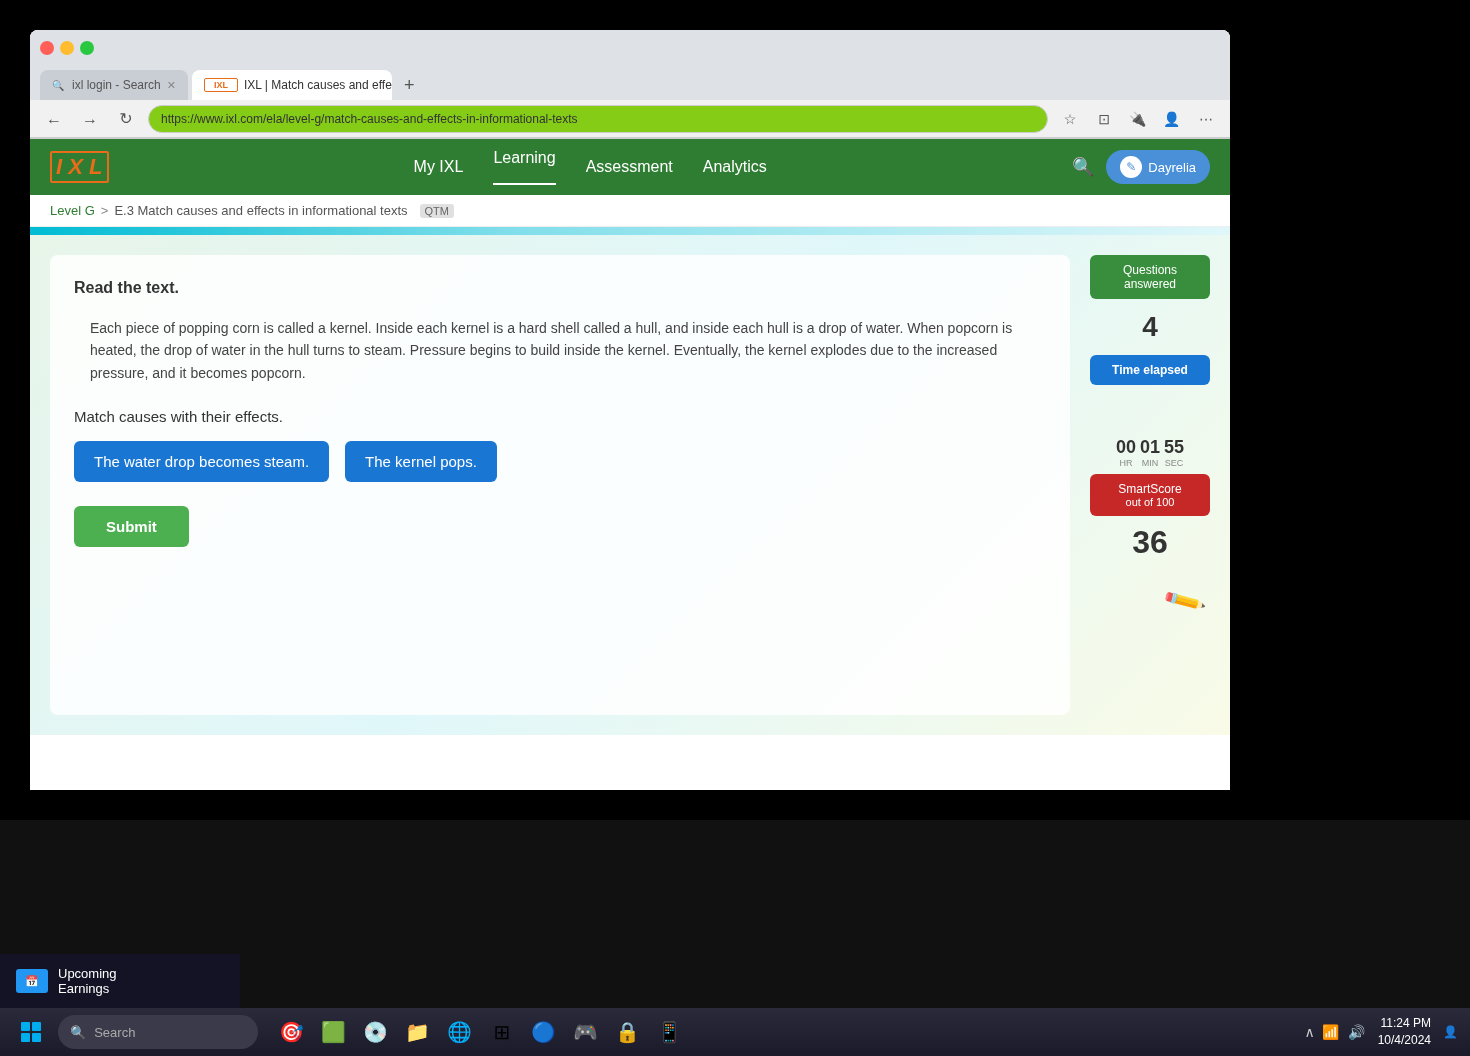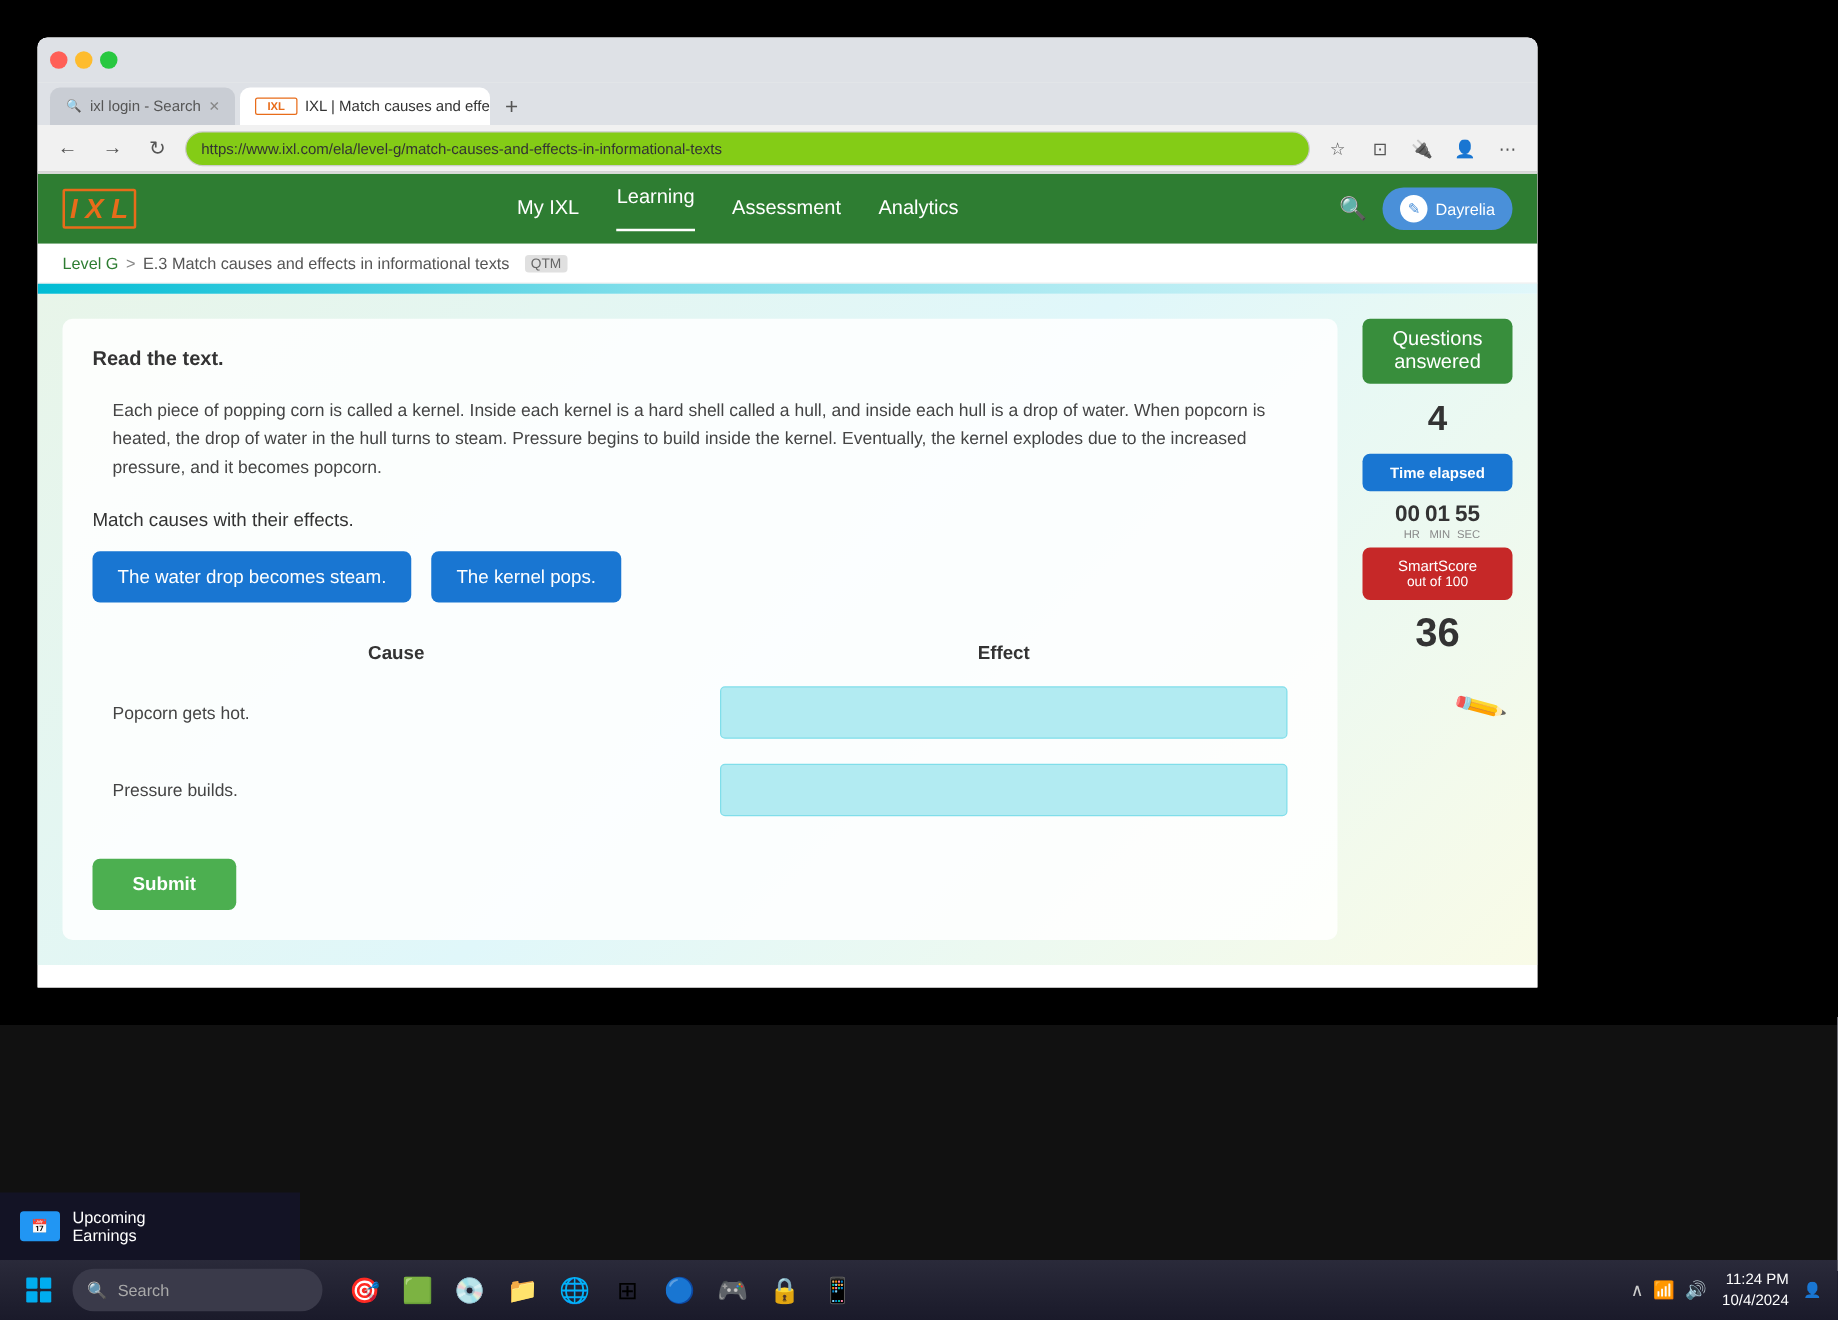--- a/index.html
+++ b/index.html
@@ -391,21 +391,21 @@
     }
 
     
     .stat-card {
       background: #388e3c;
       color: #fff;
       border-radius: 6px;
       padding: 8px 18px;
       text-align: center;
       margin-bottom: 12px;
-      font-size: 16px;
+      font-size: 12px;
     }
 
     .stat-number {
       font-size: 28px;
       font-weight: bold;
       color: #333;
       text-align: center;
       margin-bottom: 12px;
     }
 
@@ -422,21 +422,22 @@
 
     .time-display {
       display: flex;
       gap: 4px;
       align-items: flex-end;
       justify-content: center;
       margin: 6px 0;
     }
 
     .time-unit {
-      text-align: right;
+      text-align: center;
+      margin-top: 44px;
     }
 
     .time-num {
       font-size: 18px;
       font-weight: bold;
       color: #333;
     }
 
     .time-label {
       font-size: 9px;
@@ -688,42 +689,20 @@
 
           <div class="match-instruction">Match causes with their effects.</div>
 
           
           <div class="answer-choices">
             <button class="answer-chip">The water drop becomes steam.</button>
             <button class="answer-chip">The kernel pops.</button>
           </div>
 
           
-          <table class="match-table">
-            <thead>
-              <tr>
-                <th class="cause-col">Cause</th>
-                <th class="effect-col">Effect</th>
-              </tr>
-            </thead>
-            <tbody>
-              <tr>
-                <td class="cause-col">Popcorn gets hot.</td>
-                <td class="effect-col">
-                  <div class="effect-dropzone"></div>
-                </td>
-              </tr>
-              <tr>
-                <td class="cause-col">Pressure builds.</td>
-                <td class="effect-col">
-                  <div class="effect-dropzone"></div>
-                </td>
-              </tr>
-            </tbody>
-          </table>
 
           <button class="submit-btn">Submit</button>
         </div>
 
         <div class="ixl-sidebar">
 
           <div class="stat-card">
             <div>Questions answered</div>
           </div>
           <div class="stat-number">4</div>

